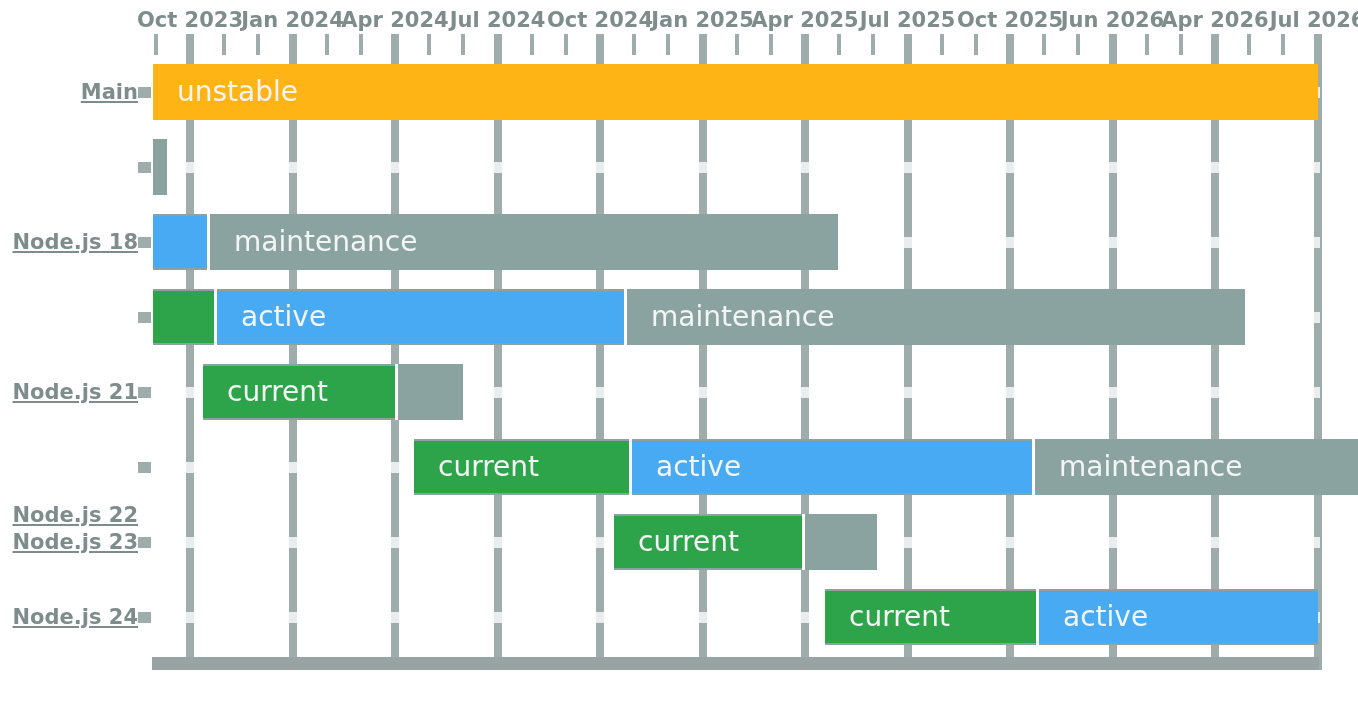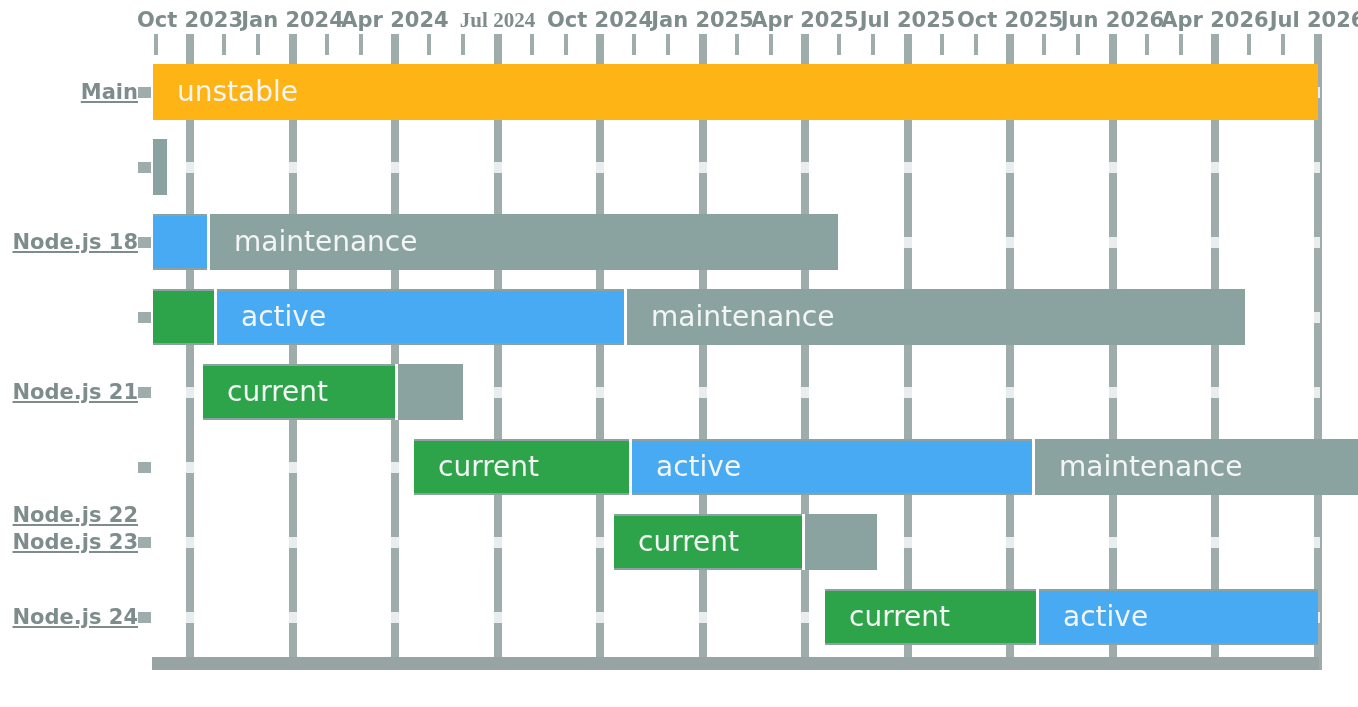--- a/index.html
+++ b/index.html
@@ -30,21 +30,21 @@
   .x-axis-line{left:152px;top:657px;width:1167px;height:13px;z-index:3;}
 </style>
 </head>
 <body>
 
 <div class="stage">
   <div id="axis-layer" style="left:0;top:0;width:100%;height:100%;">
       <div class="axis-label" style="left: 190px; color: rgb(126, 140, 140);">Oct 2023</div>
       <div class="axis-label" style="left: 292.5px; color: rgb(126, 140, 140); text-align: right;">Jan 2024</div>
       <div class="axis-label" style="left: 395px; color: rgb(126, 140, 140);">Apr 2024</div>
-      <div class="axis-label" style="left: 497.5px; color: rgb(126, 140, 140); font-family: Liberation Serif, serif;">Jul 2024</div>
+      <div class="axis-label" style="left: 497.5px; color: rgb(126, 140, 140);">Jul 2024</div>
       <div class="axis-label" style="left: 600px; color: rgb(126, 140, 140);">Oct 2024</div>
       <div class="axis-label" style="left: 702.5px; color: rgb(126, 140, 140);">Jan 2025</div>
       <div class="axis-label" style="left: 805px; color: rgb(126, 140, 140);">Apr 2025</div>
       <div class="axis-label" style="left: 907.5px; color: rgb(126, 140, 140);">Jul 2025</div>
       <div class="axis-label" style="left: 1010px; color: rgb(126, 140, 140);">Oct 2025</div>
       <div class="axis-label" style="left: 1112.5px; color: rgb(126, 140, 140);">Jun 2026</div>
       <div class="axis-label" style="left: 1215px; color: rgb(126, 140, 140);">Apr 2026</div>
       <div class="axis-label" style="left: 1317.5px; color: rgb(126, 140, 140);">Jul 2026</div>
       <div class="row-label" style="top: 78px; color: rgb(126, 140, 140);">Main</div>
       <div class="row-label" style="top: 228px; color: rgb(126, 140, 140);">Node.js 18</div>

